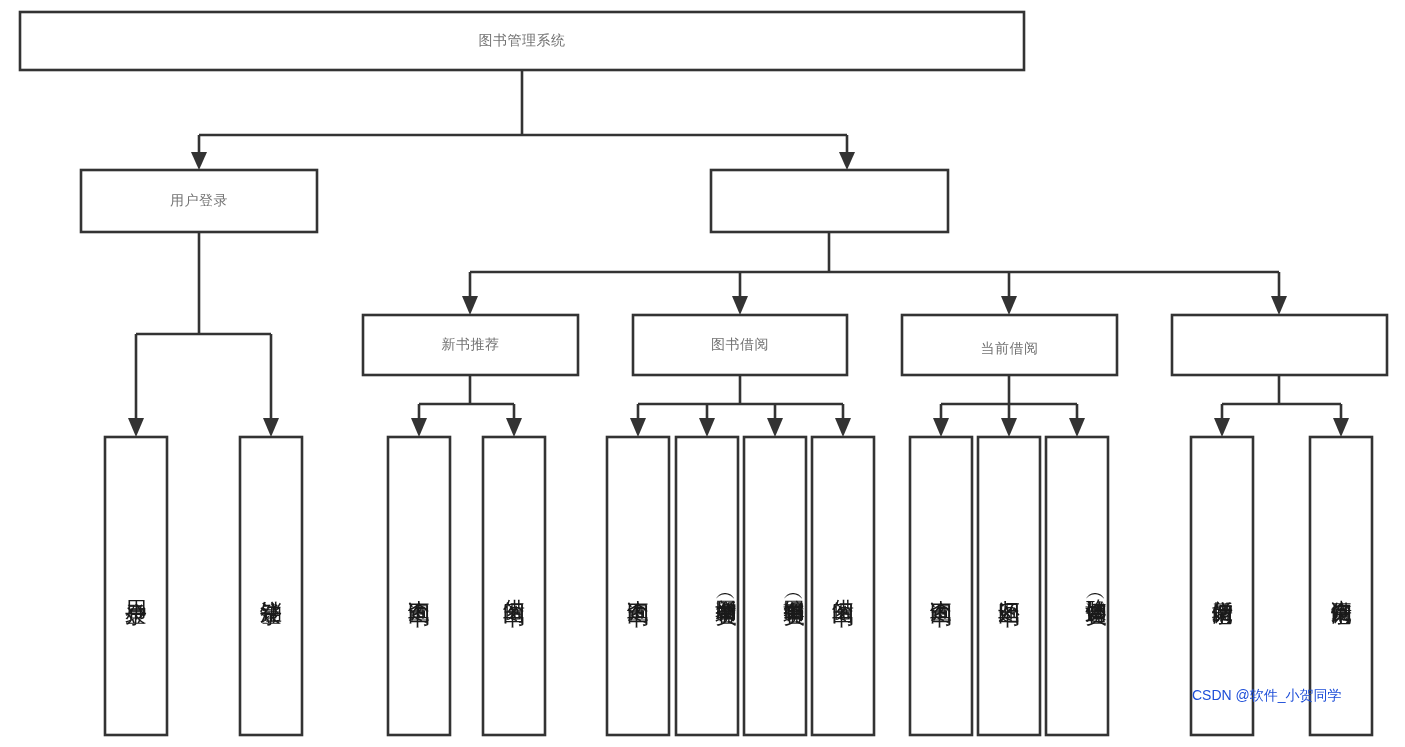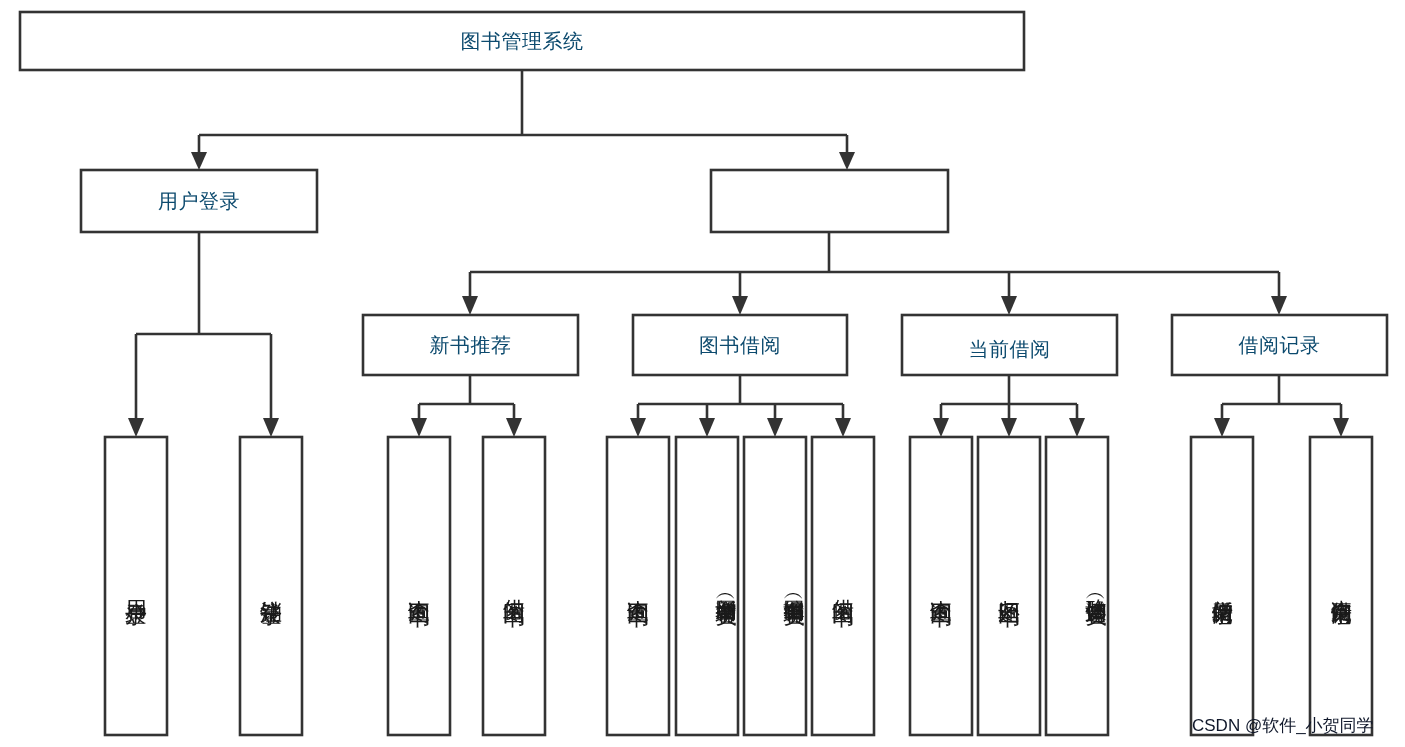--- a/index.html
+++ b/index.html
@@ -41,22 +41,22 @@
   }
   .arrow-head {
     fill: #333333;
     stroke: none;
   }
   .node-label-h {
     position: absolute;
     display: flex;
     align-items: center;
     justify-content: center;
-    color: #0c4a6e;
-    font-size: 20px;
+    color: #737373;
+    font-size: 14px;
     letter-spacing: 0.5px;
     line-height: 1.1;
     white-space: nowrap;
     pointer-events: none;
   }
   .node-label-v {
     position: absolute;
     display: flex;
     align-items: center;
     justify-content: center;
@@ -69,23 +69,23 @@
     white-space: nowrap;
     pointer-events: none;
   }
   .node-label-v.small {
     font-size: 21px;
     letter-spacing: 1px;
   }
   .watermark {
     position: absolute;
     left: 1192px;
-    top: 714px;
-    font-size: 17px;
-    color: #0f172a;
+    top: 687px;
+    font-size: 14px;
+    color: #1d4ed8;
     white-space: nowrap;
     pointer-events: none;
   }
   .hit {
     position: absolute;
     background: transparent;
   }
 </style>
 </head>
 <body>
@@ -201,21 +201,20 @@
     <rect class="node-rect" x="1310" y="437" width="62" height="298"></rect>
   </svg>
 
   <div class="node-label-h" style="left:20px; top:12px; width:1004px; height:58px;">图书管理系统</div>
 
   <div class="node-label-h" style="left:81px; top:170px; width:236px; height:62px;">用户登录</div>
 
   <div class="node-label-h" style="left:363px; top:315px; width:215px; height:60px;">新书推荐</div>
   <div class="node-label-h" style="left:633px; top:315px; width:214px; height:60px;">图书借阅</div>
   <div class="node-label-h" style="left:902px; top:315px; width:215px; height:67px;">当前借阅</div>
-  <div class="node-label-h" style="left:1172px; top:315px; width:215px; height:60px;">借阅记录</div>
 
   <div class="node-label-v" style="left:105px; top:437px; width:62px; height:298px;">用户登录</div>
   <div class="node-label-v" style="left:240px; top:437px; width:62px; height:298px;">注销登录</div>
 
   <div class="node-label-v" style="left:388px; top:437px; width:62px; height:298px;">查询图书</div>
   <div class="node-label-v" style="left:483px; top:437px; width:62px; height:298px;">借阅图书</div>
 
   <div class="node-label-v" style="left:607px; top:437px; width:62px; height:298px;">查询图书</div>
   <div class="node-label-v small" style="left:676px; top:437px; width:62px; height:298px; align-items:flex-start;">新增图书（管理员）</div>
   <div class="node-label-v small" style="left:744px; top:437px; width:62px; height:298px; align-items:flex-start;">编辑图书（管理员）</div>

